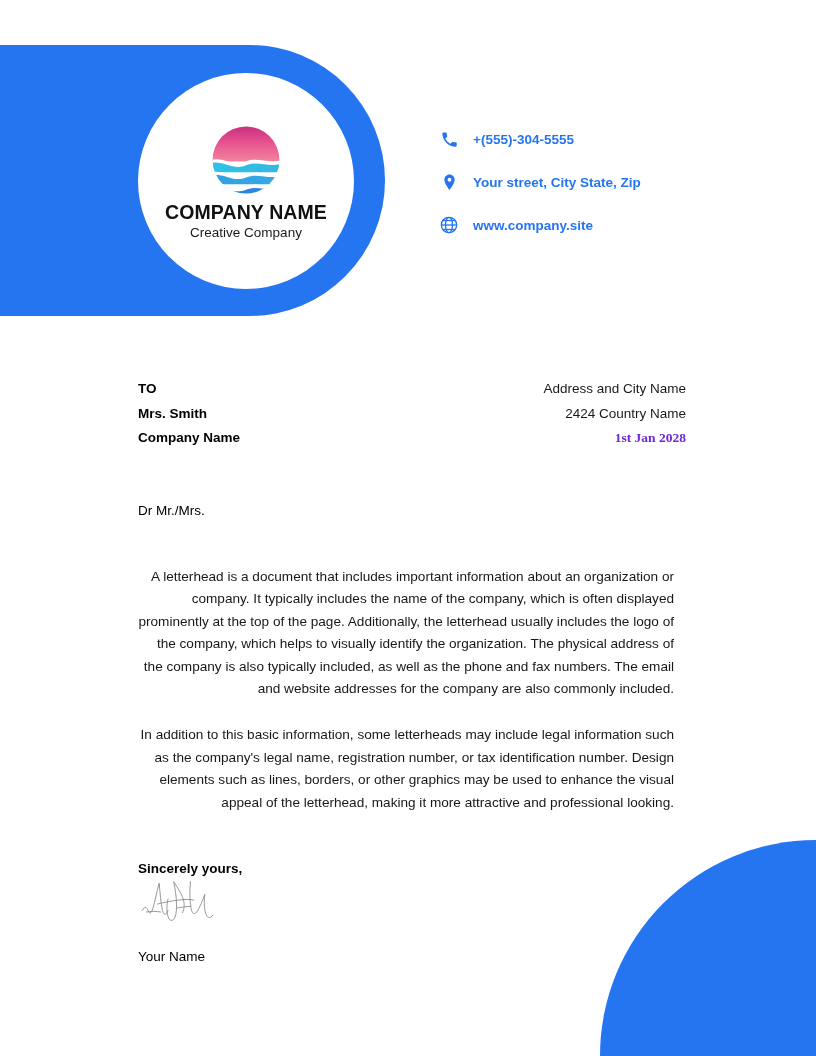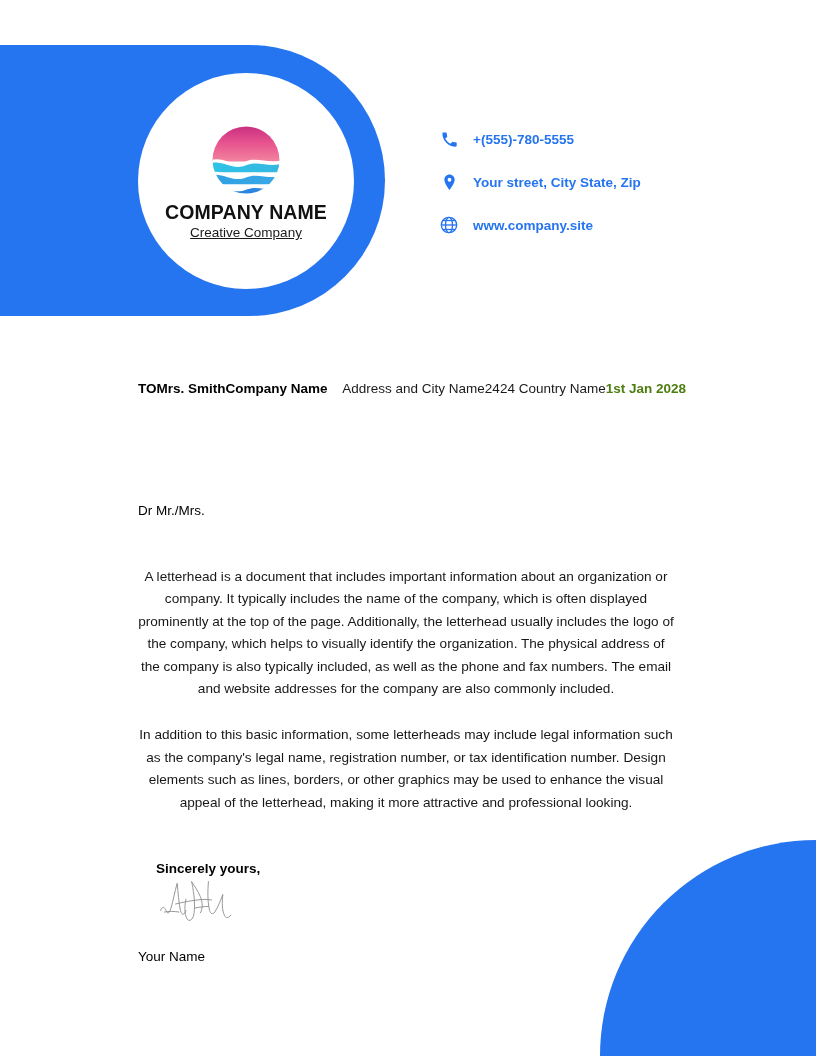--- a/index.html
+++ b/index.html
@@ -65,21 +65,20 @@
     letter-spacing: 0.1px;
     line-height: 1.1;
     white-space: nowrap;
   }
   .logo-tagline {
     font-size: 13.5px;
     font-weight: normal;
     color: #1a1a1a;
     margin-top: 2px;
     white-space: nowrap;
-    text-decoration: underline;
   }
 
   
   .contact-block {
     position: absolute;
     left: 436px;
     top: 126px;
     display: flex;
     flex-direction: column;
     gap: 17px;
@@ -108,41 +107,42 @@
   .meta-row {
     position: absolute;
     left: 138px;
     top: 377px;
     width: 548px;
     display: flex;
     justify-content: space-between;
   }
   .meta-left, .meta-right {
     display: flex;
-    flex-direction: row;
+    flex-direction: column;
   }
   .meta-right { text-align: right; }
 
   .meta-left div {
     font-size: 13.5px;
     font-weight: bold;
     color: #000000;
     line-height: 24.5px;
     white-space: nowrap;
   }
   .meta-right div {
     font-size: 13.5px;
     font-weight: normal;
     color: #1a1a1a;
     line-height: 24.5px;
     white-space: nowrap;
   }
   .meta-right div.date-line {
     font-weight: bold;
-    color: #4d7c0f;
+    color: #6d28d9;
+    font-family: Liberation Serif, serif;
   }
 
   
   .salutation {
     position: absolute;
     left: 138px;
     top: 500px;
     width: 548px;
   }
   .salutation div {
@@ -158,31 +158,30 @@
     left: 138px;
     top: 566px;
     width: 536px;
   }
   .body-copy p {
     margin: 0 0 24px 0;
     font-size: 13.6px;
     font-weight: normal;
     color: #181818;
     line-height: 22.4px;
-    text-align: center;
+    text-align: right;
   }
   .body-copy p:last-child { margin-bottom: 0; }
 
   
   .signoff {
     position: absolute;
     left: 138px;
     top: 860px;
     width: 300px;
-    margin-left: 18px;
   }
   .signoff-label {
     font-size: 13.5px;
     font-weight: bold;
     color: #000000;
     line-height: 18px;
   }
   .signature-mark {
     margin-top: -4px;
     margin-left: 2px;
@@ -256,21 +255,21 @@
   </div>
 
   <div class="contact-block">
 
     <div class="contact-row">
       <span class="contact-icon">
         <svg width="19" height="19" viewBox="0 0 24 24" fill="#2574f0">
           <path d="M6.6 10.8c1.5 2.9 3.7 5.1 6.6 6.6l2.2-2.2c.3-.3.7-.4 1-.2 1.2.4 2.4.6 3.7.6.6 0 1 .4 1 1V20c0 .6-.4 1-1 1C10.6 21 3 13.4 3 4c0-.6.4-1 1-1h3.5c.6 0 1 .4 1 1 0 1.3.2 2.5.6 3.7.1.3 0 .7-.2 1l-2.3 2.1z"></path>
         </svg>
       </span>
-      <span class="contact-text">+(555)-780-5555</span>
+      <span class="contact-text">+(555)-304-5555</span>
     </div>
 
     <div class="contact-row">
       <span class="contact-icon">
         <svg width="19" height="19" viewBox="0 0 24 24" fill="#2574f0">
           <path d="M12 2C8.4 2 5.5 4.9 5.5 8.5c0 4.9 6.5 13 6.5 13s6.5-8.1 6.5-13C18.5 4.9 15.6 2 12 2zm0 8.9a2.4 2.4 0 1 1 0-4.8 2.4 2.4 0 0 1 0 4.8z"></path>
         </svg>
       </span>
       <span class="contact-text">Your street, City State, Zip</span>
     </div>

